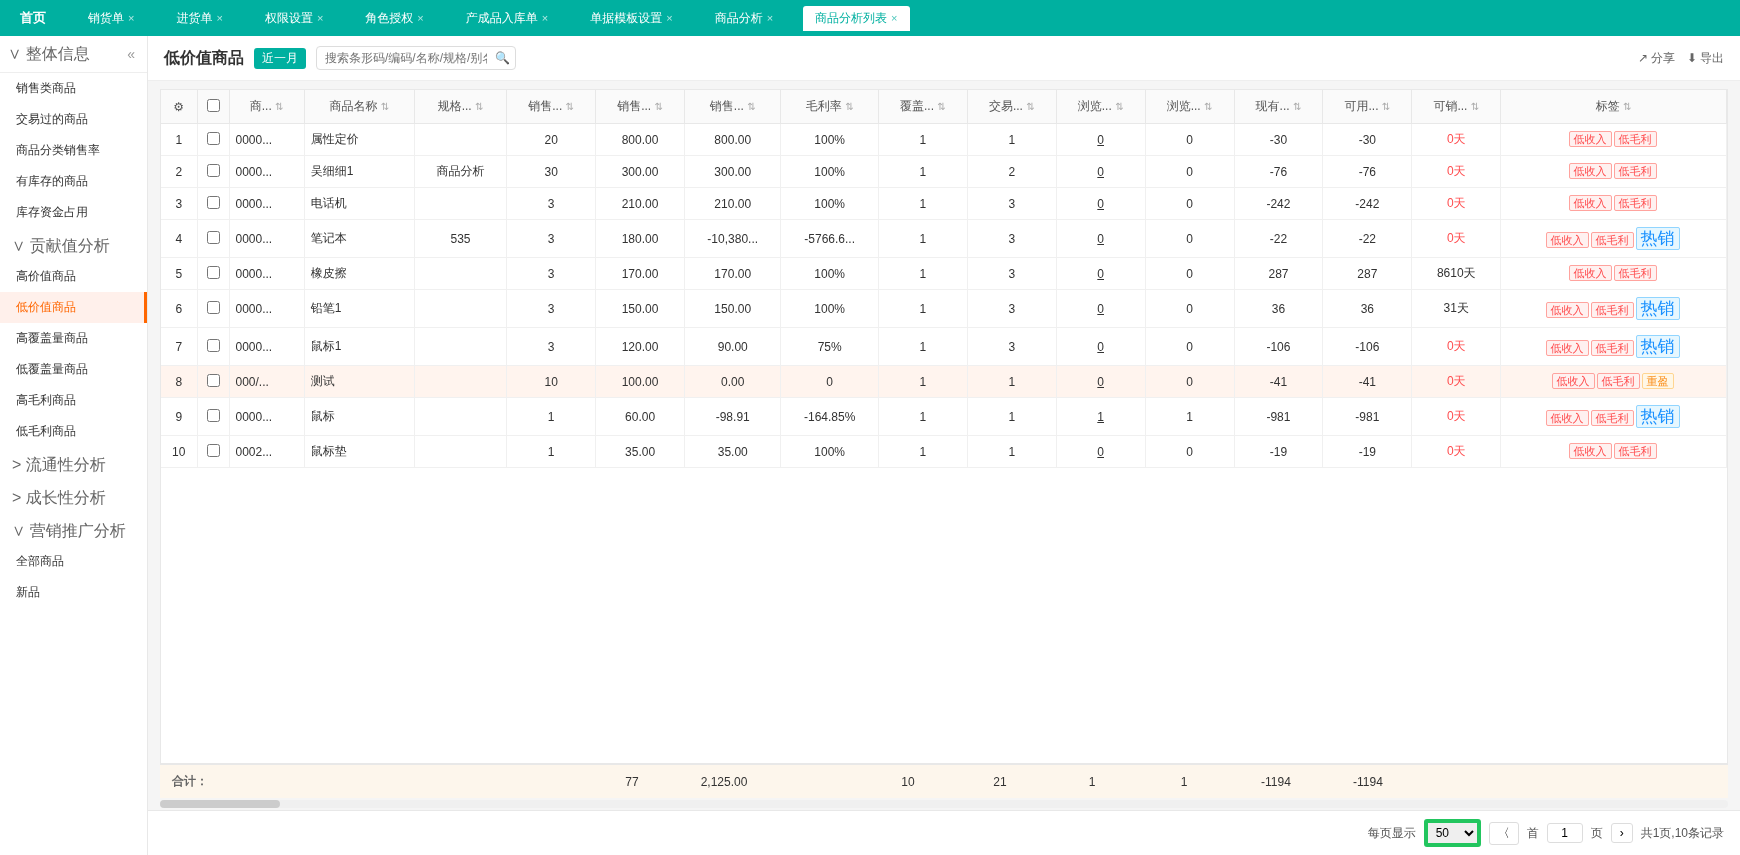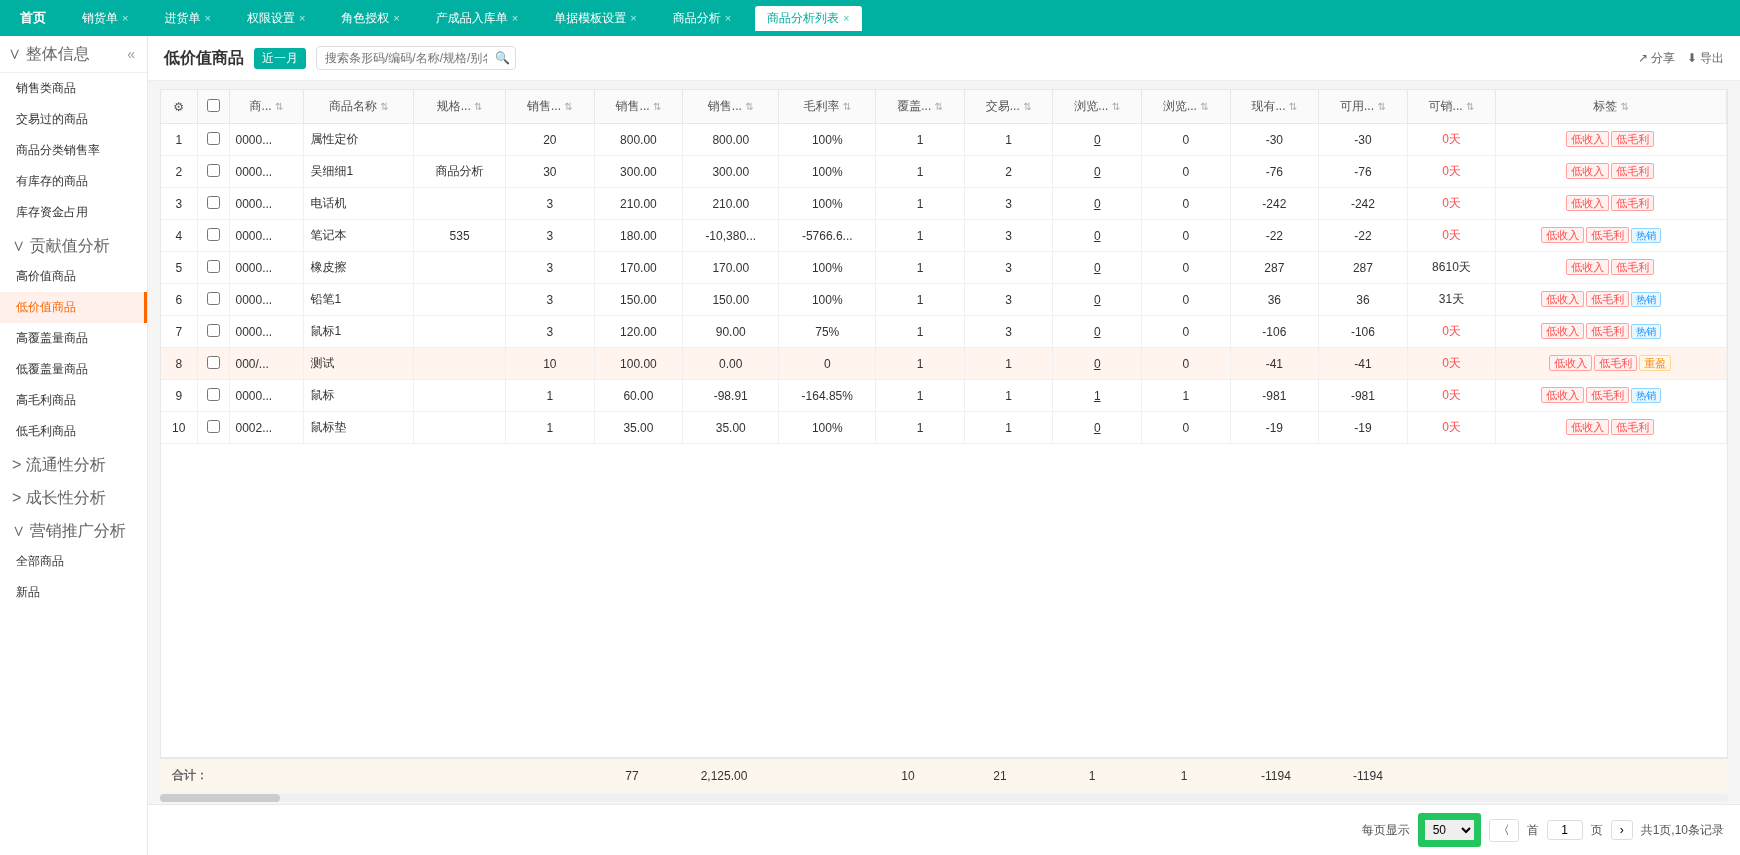--- a/index.html
+++ b/index.html
@@ -5,21 +5,21 @@
     * { box-sizing: border-box; margin: 0; padding: 0; font-family: 'Microsoft YaHei', Arial, sans-serif; font-size: 12px; }
     body { background: #f5f5f5; overflow: hidden; }
 
     
     .top-nav {
       background: #00b0a0;
       height: 36px;
       display: flex;
       align-items: center;
       padding: 10px 8px;
-      gap: 12px;
+      gap: 18px;
       flex-shrink: 0;
     }
     .nav-tab {
       color: #fff;
       padding: 4px 12px;
       cursor: pointer;
       border-radius: 3px 3px 0 0;
       white-space: nowrap;
       font-size: 13px;
       display: flex;
@@ -181,21 +181,21 @@
     tbody td {
       padding: 7px 6px;
       text-align: center;
       border-right: 1px solid #f0f0f0;
       color: #333;
       white-space: nowrap;
     }
     tbody td.left { text-align: left; }
     .tag-red { color: #ff4d4f; background: #fff1f0; border: 1px solid #ffa39e; border-radius: 2px; padding: 1px 4px; font-size: 11px; margin-right: 2px; }
     .tag-orange { color: #fa8c16; background: #fff7e6; border: 1px solid #ffd591; border-radius: 2px; padding: 1px 4px; font-size: 11px; margin-right: 2px; }
-    .tag-blue { color: #1890ff; background: #e6f7ff; border: 1px solid #91d5ff; border-radius: 2px; padding: 1px 4px; font-size: 10px; margin-right: 20px; }
+    .tag-blue { color: #1890ff; background: #e6f7ff; border: 1px solid #91d5ff; border-radius: 2px; padding: 1px 4px; font-size: 17px; margin-right: 2px; }
     .underline { text-decoration: underline; cursor: pointer; }
 
     
     .footer-total {
       background: #fdf6ec;
       border-top: 1px solid #e8e8e8;
       padding: 8px 12px;
       display: flex;
       align-items: center;
       font-size: 12px;
@@ -222,21 +222,21 @@
       padding: 8px 16px;
       display: flex;
       align-items: center;
       justify-content: flex-end;
       gap: 8px;
       flex-shrink: 0;
       font-size: 12px;
       color: #555;
     }
     .page-size-select {
-      border: 7px solid #22c55e;
+      border: 4px solid #22c55e;
       border-radius: 3px;
       padding: 2px 4px;
       font-size: 12px;
     }
     .page-btn {
       border: 1px solid #ddd;
       background: #fff;
       padding: 2px 8px;
       cursor: pointer;
       border-radius: 3px;

